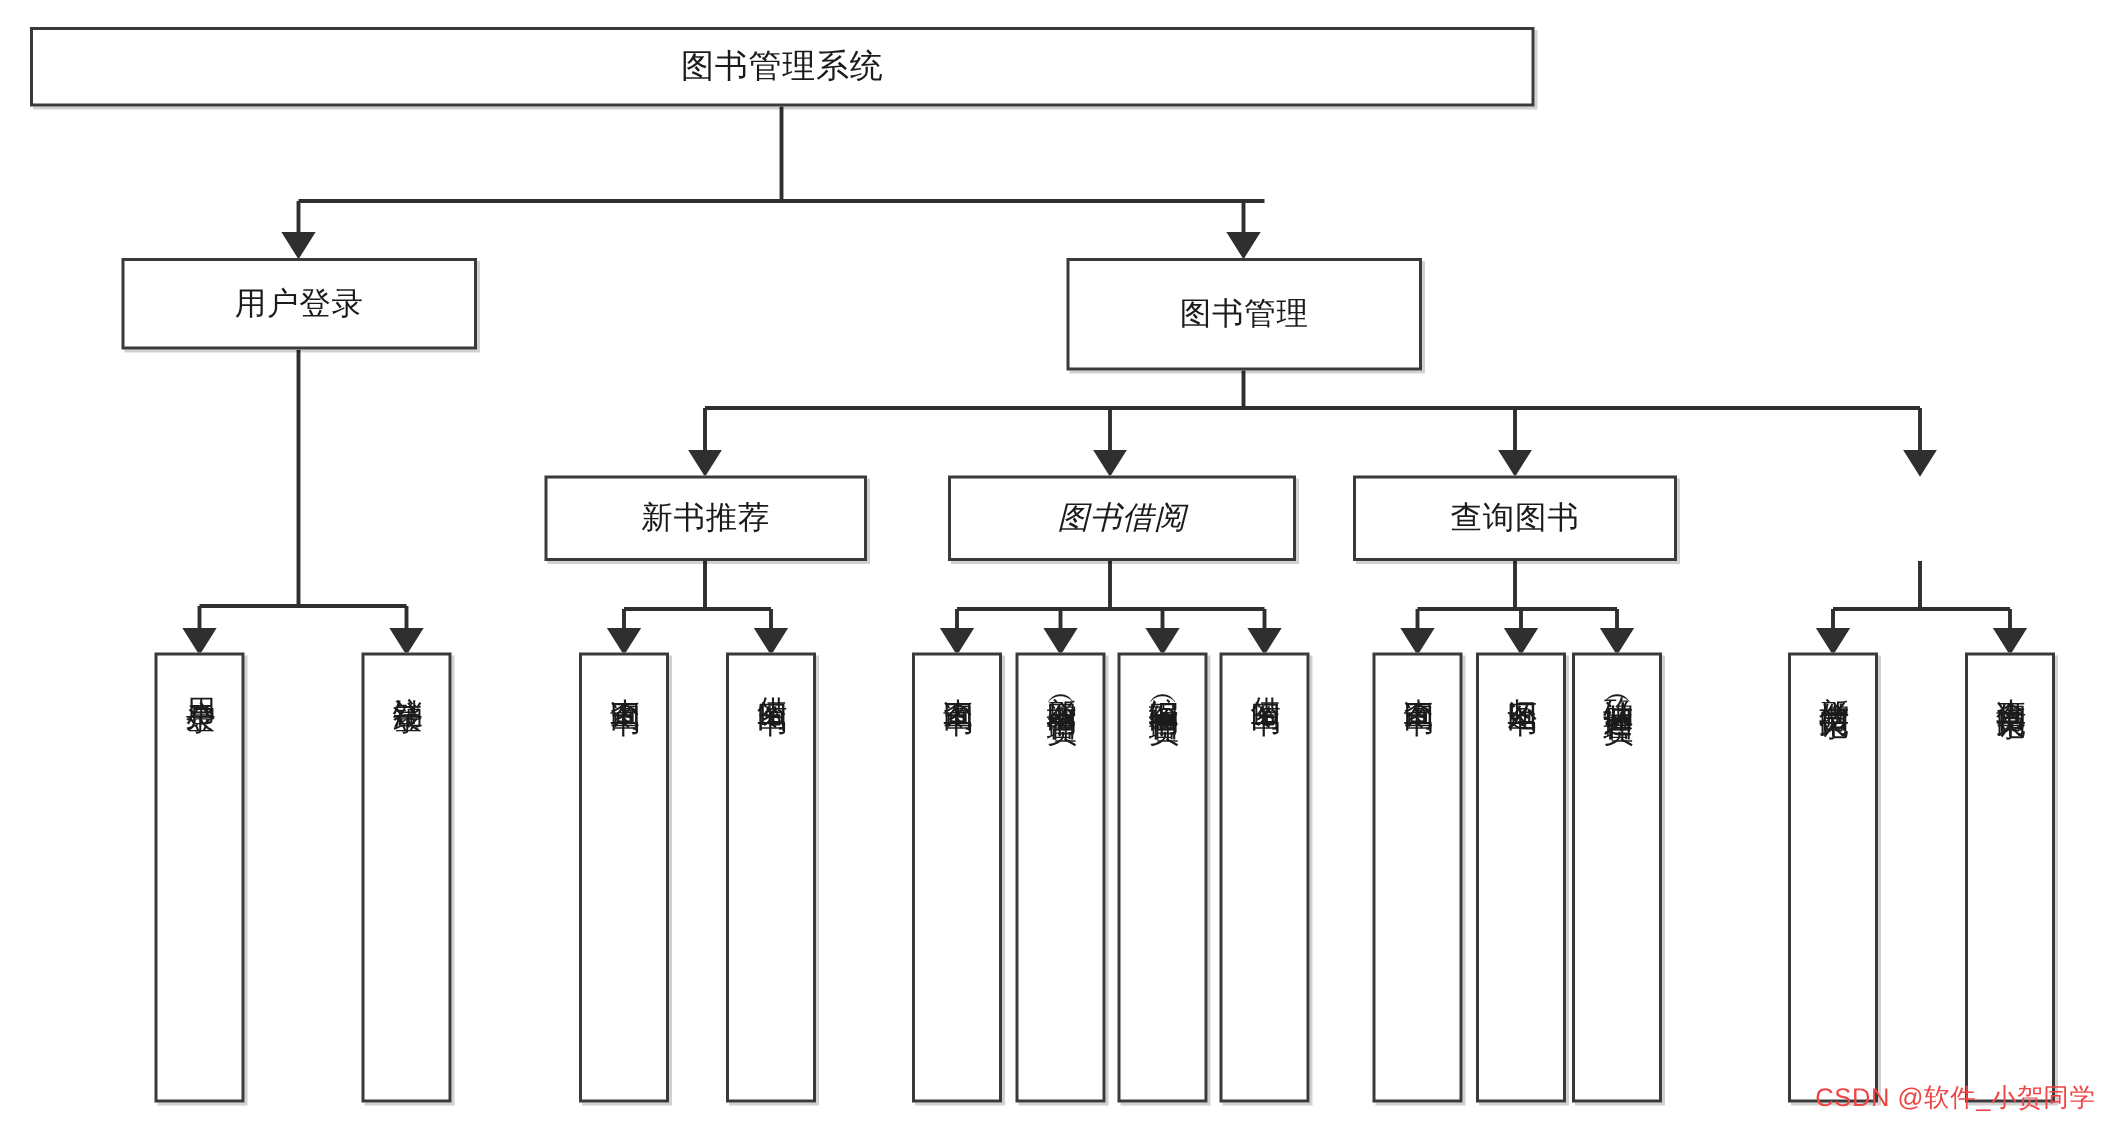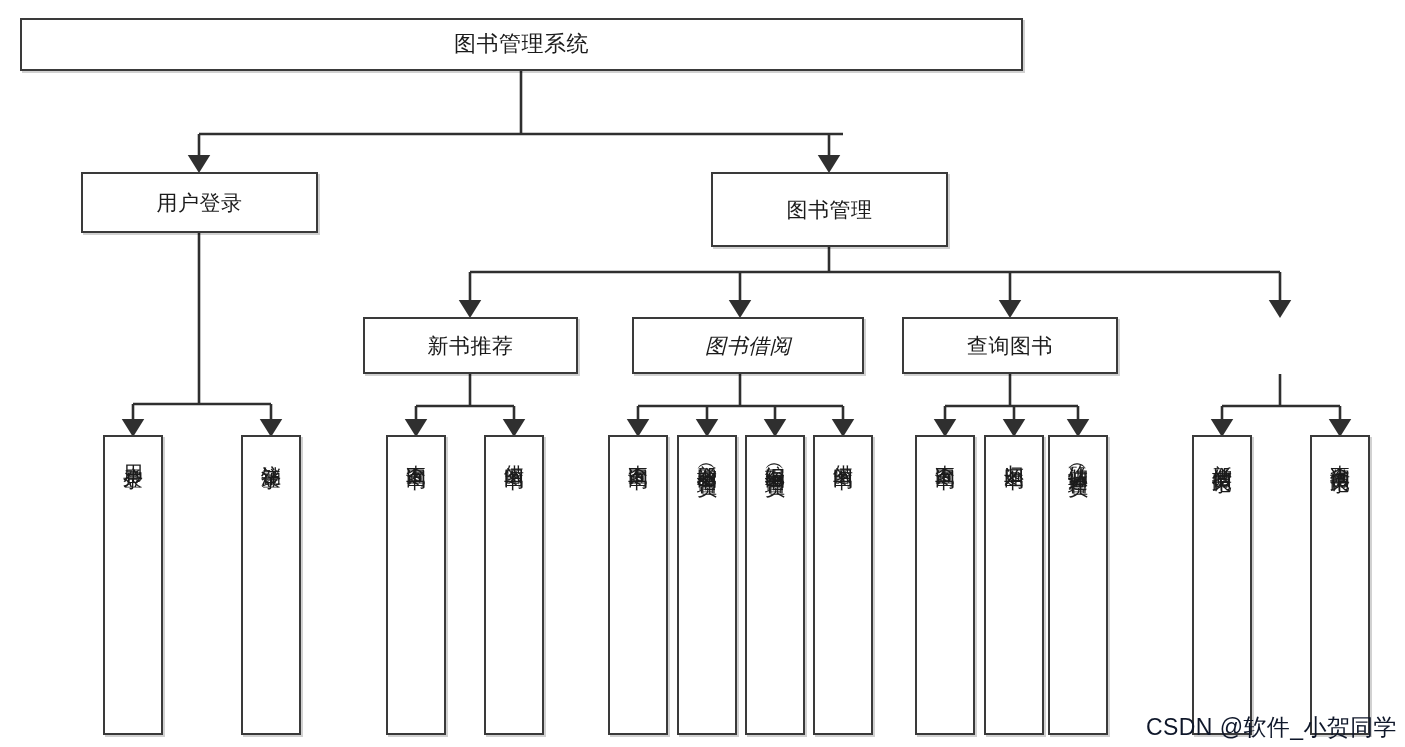--- a/index.html
+++ b/index.html
@@ -56,22 +56,22 @@
     line-height: 1.34;
     letter-spacing: 2px;
     white-space: normal;
     max-height: 276px;
   }
   .node.root .label { font-size: 22px; }
   .watermark {
     position: absolute;
     right: 8px;
     bottom: 4px;
-    font-size: 23px;
-    color: #0f172a;
+    font-size: 17px;
+    color: #ef4444;
     letter-spacing: 0.4px;
     white-space: nowrap;
     user-select: none;
   }
 </style>
 </head>
 <body>
 
 <div id="canvas">
 

